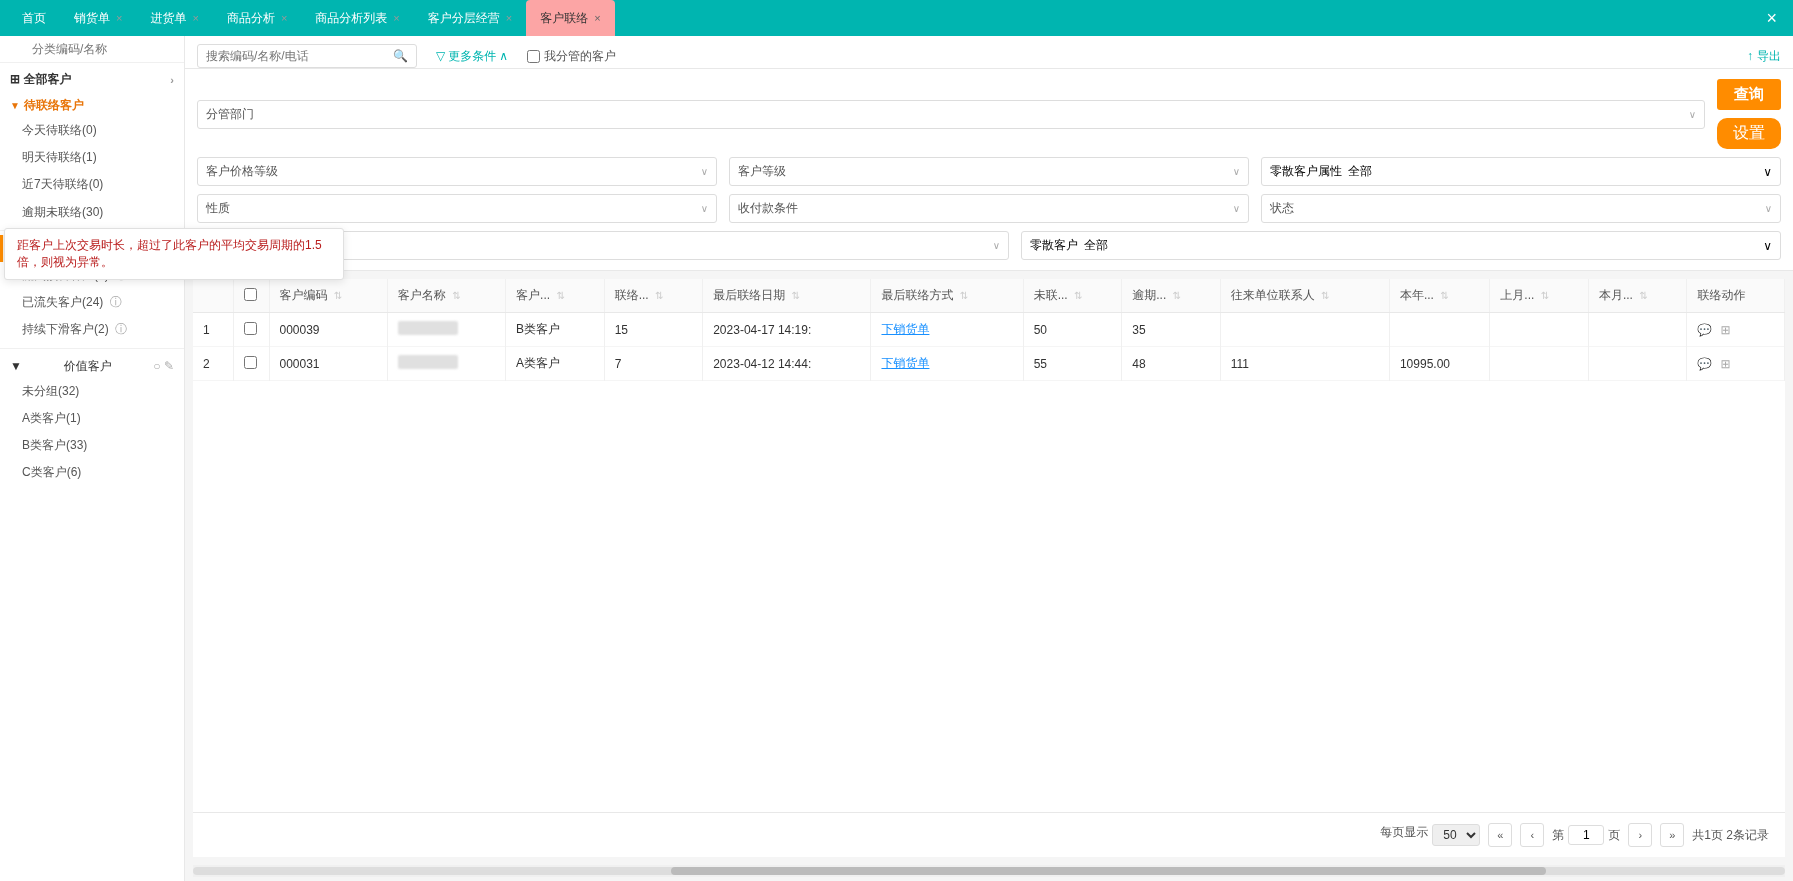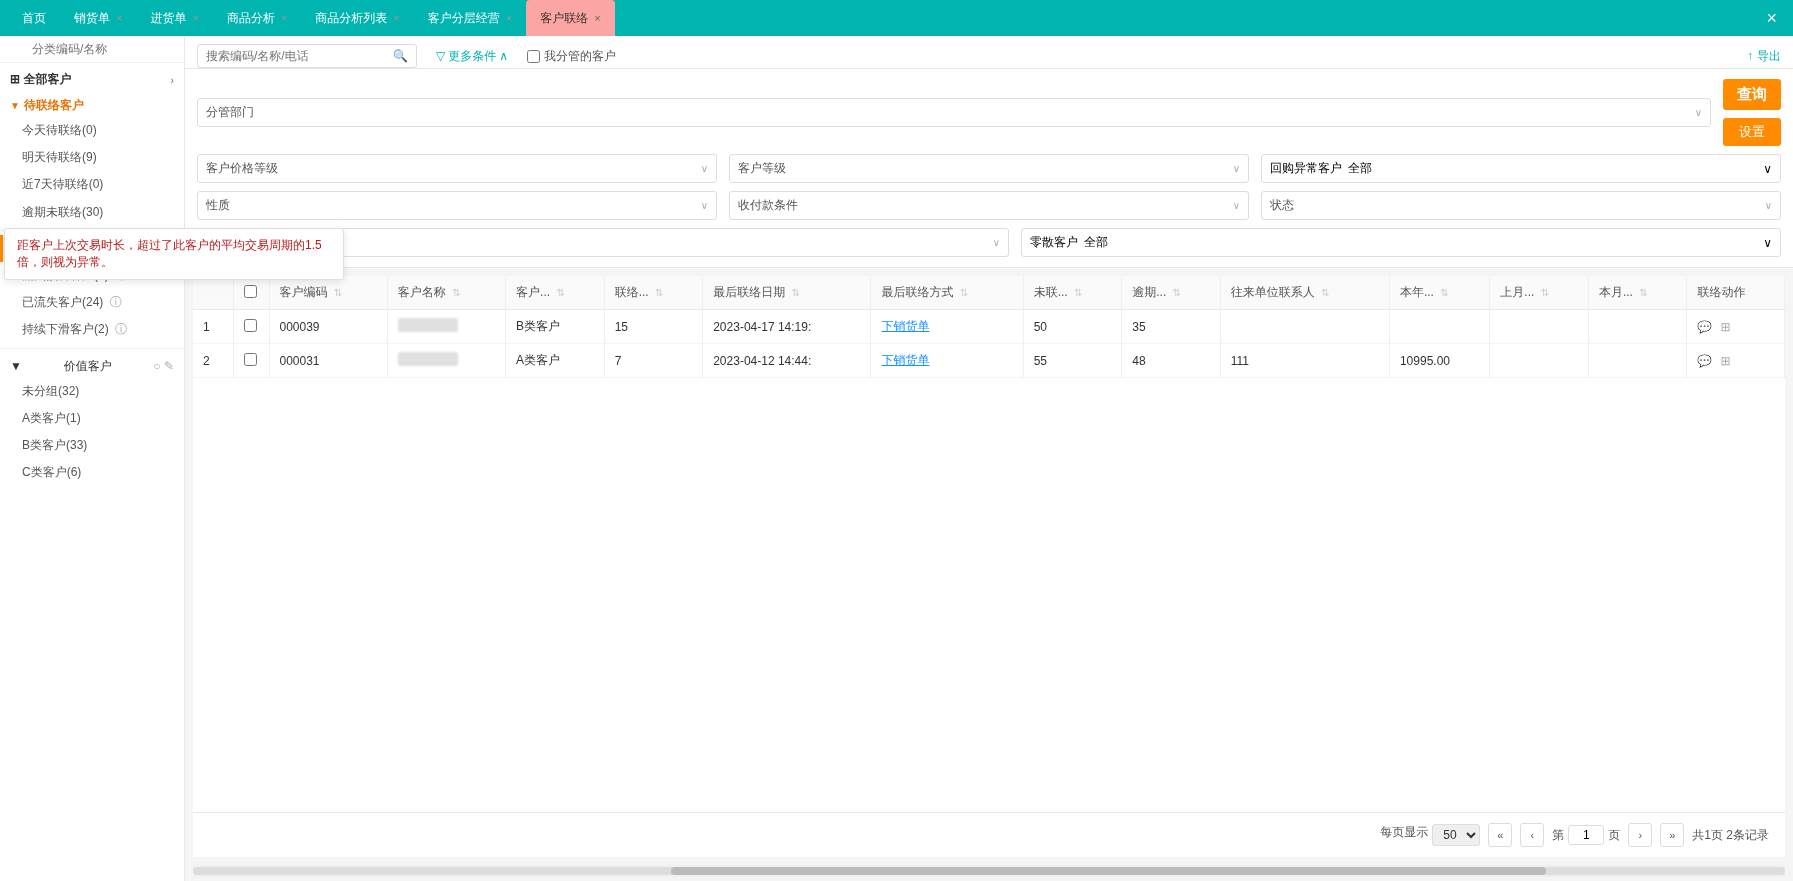--- a/index.html
+++ b/index.html
@@ -133,23 +133,23 @@
 
     .btn-query {
       background: #ff8c00; color: white;
       border: none; border-radius: 3px;
       padding: 6px 1px; cursor: pointer;
       font-size: 15px; font-weight: bold;
       white-space: nowrap;
     }
     .btn-settings {
       background: #ff8c00; color: white;
-      border: none; border-radius: 3px;
+      border: none; border-radius: 10px;
       padding: 5px 16px; cursor: pointer;
-      font-size: 13px; margin-top: 4px;
+      font-size: 16px; margin-top: 4px;
       white-space: nowrap;
     }
 
     
     .table-area {
       flex: 1; background: white;
       margin: 8px; overflow: hidden;
       display: flex; flex-direction: column;
     }
 
@@ -296,21 +296,21 @@
         <span>全部客户</span>
       </span>
       <span class="collapse-icon">›</span>
     </div>
 
     <div class="sidebar-group-title">
       <span class="arrow">▼</span>
       <span>待联络客户</span>
     </div>
     <div class="sidebar-item">今天待联络(0)</div>
-    <div class="sidebar-item">明天待联络(9)</div>
+    <div class="sidebar-item">明天待联络(1)</div>
     <div class="sidebar-item">近7天待联络(0)</div>
     <div class="sidebar-item">逾期未联络(30)</div>
 
     <hr class="sidebar-divider">
 
     <div class="sidebar-item active-bar active">
       <span>回购异常客户(2)</span>
       <span style="color:#aaa;margin-left:3px;">ⓘ</span>
     </div>
     <div class="sidebar-item">
@@ -380,21 +380,21 @@
       <div style="display:flex;gap:12px;margin-bottom:8px;align-items:center;">
         <div class="filter-field" style="min-width:240px;">
           <span class="label">客户价格等级</span>
           <span class="arrow">∨</span>
         </div>
         <div class="filter-field" style="min-width:240px;">
           <span class="label">客户等级</span>
           <span class="arrow">∨</span>
         </div>
         <div style="display:flex;align-items:center;gap:6px;flex:1;border:1px solid #ddd;border-radius:3px;padding:5px 8px;">
-          <span class="label">回购异常客户</span>
+          <span class="label">零散客户属性</span>
           <span>全部</span>
           <span class="arrow" style="margin-left:auto;">∨</span>
         </div>
       </div>
 
       <div style="display:flex;gap:12px;margin-bottom:8px;align-items:center;">
         <div class="filter-field" style="min-width:240px;">
           <span class="label">性质</span>
           <span class="arrow">∨</span>
         </div>

